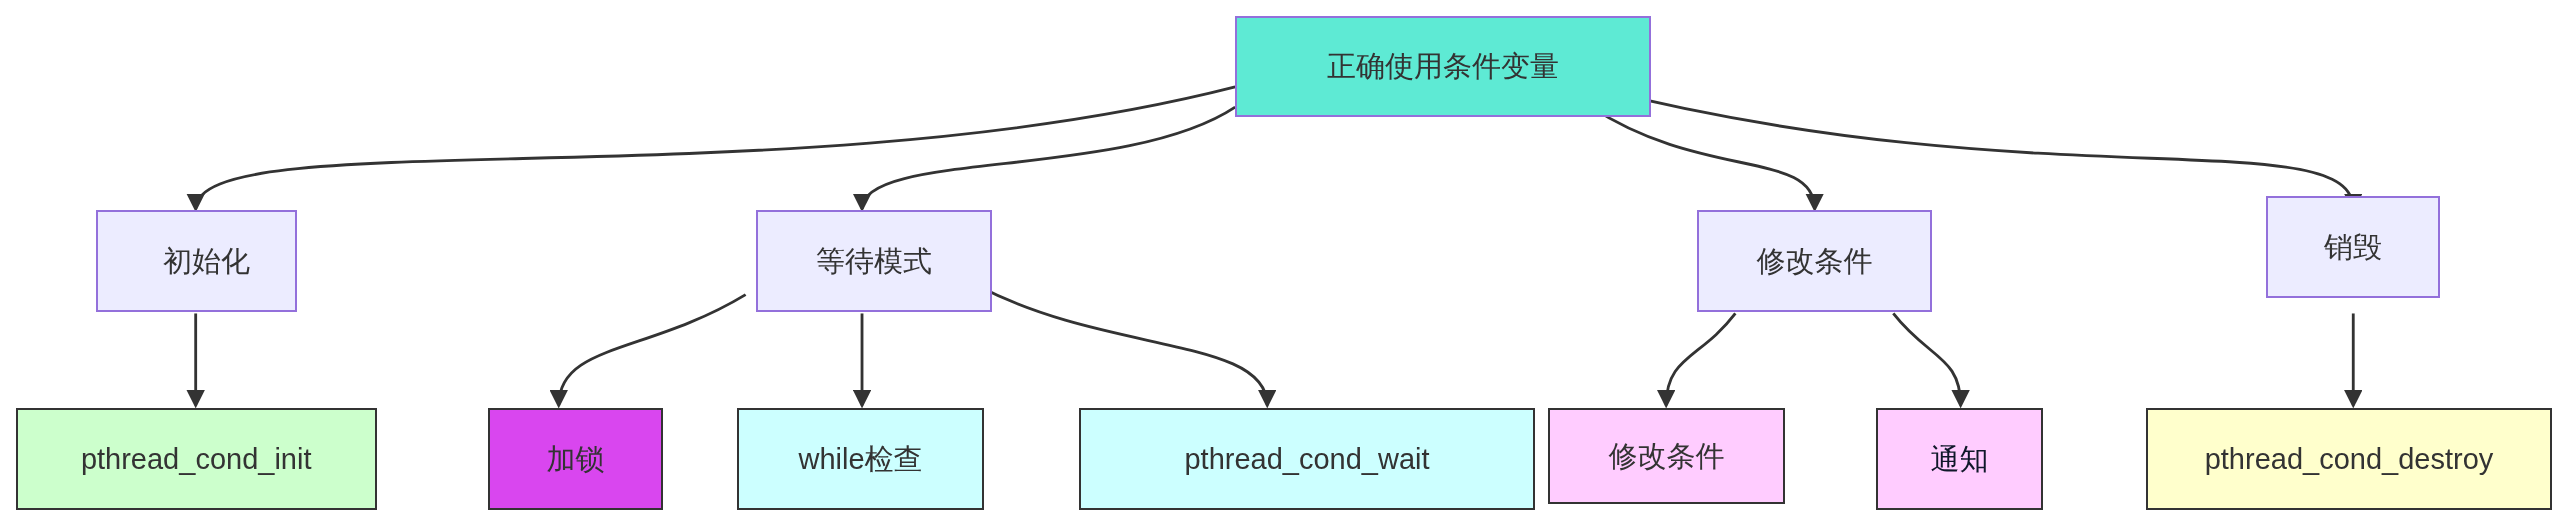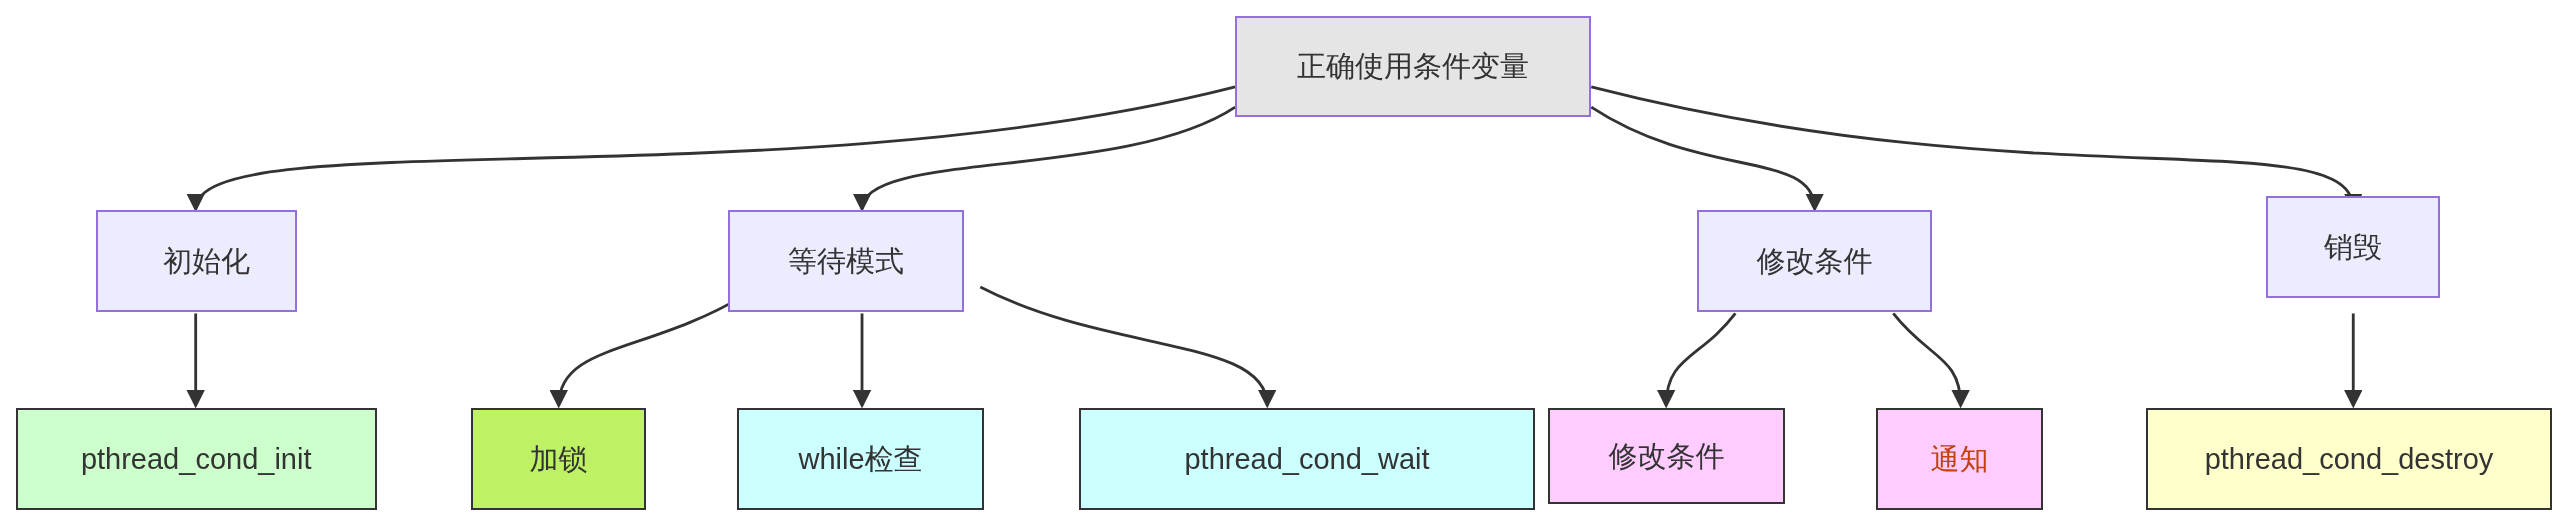--- a/index.html
+++ b/index.html
@@ -60,51 +60,51 @@
       <path d="M 2529 138 C 3240 320, 3740 192, 3740 332" class="edge" stroke="#333333" marker-end="url(#arrowhead)"></path>
       <path d="M 311 498 L 311 644" class="edge" stroke="#333333" marker-end="url(#arrowhead)"></path>
       <path d="M 1185 468 C 1030 562, 888 546, 888 644" class="edge" stroke="#333333" marker-end="url(#arrowhead)"></path>
       <path d="M 1370 498 L 1370 644" class="edge" stroke="#333333" marker-end="url(#arrowhead)"></path>
       <path d="M 1558 456 C 1762 562, 2014 536, 2014 644" class="edge" stroke="#333333" marker-end="url(#arrowhead)"></path>
       <path d="M 2758 498 C 2703 570, 2648 566, 2648 644" class="edge" stroke="#333333" marker-end="url(#arrowhead)"></path>
       <path d="M 3009 498 C 3065 570, 3116 566, 3116 644" class="edge" stroke="#333333" marker-end="url(#arrowhead)"></path>
       <path d="M 3740 498 L 3740 644" class="edge" stroke="#333333" marker-end="url(#arrowhead)"></path>
     </svg>
   <div id="nodes-layer">
-      <div class="node" style="left: 1235px; top: 16.4px; width: 356px; height: 101px; background: #e5e5e5; border-color: rgb(147, 112, 219);">
+      <div class="node" style="left: 1235px; top: 16.4px; width: 416px; height: 101px; background: #5eead4; border-color: rgb(147, 112, 219);">
         <span class="node-label" style="color: rgb(51, 51, 51);">正确使用条件变量</span>
       </div>
       <div class="node" style="left: 96px; top: 210px; width: 201px; height: 102px; background: rgb(236, 236, 255); border-color: rgb(147, 112, 219);">
         <span class="node-label" style="color: rgb(51, 51, 51); margin-left: 20px;">初始化</span>
       </div>
-      <div class="node" style="left: 728px; top: 210px; width: 236px; height: 102px; background: rgb(236, 236, 255); border-color: rgb(147, 112, 219); font-family: Liberation Serif, serif;">
+      <div class="node" style="left: 756px; top: 210px; width: 236px; height: 102px; background: rgb(236, 236, 255); border-color: rgb(147, 112, 219); font-family: Liberation Serif, serif;">
         <span class="node-label" style="color: rgb(51, 51, 51);">等待模式</span>
       </div>
       <div class="node" style="left: 1697px; top: 210px; width: 235px; height: 102px; background: rgb(236, 236, 255); border-color: rgb(147, 112, 219);">
         <span class="node-label" style="color: rgb(51, 51, 51);">修改条件</span>
       </div>
       <div class="node" style="left: 2266px; top: 196px; width: 174px; height: 102px; background: rgb(236, 236, 255); border-color: rgb(147, 112, 219);">
         <span class="node-label" style="color: rgb(51, 51, 51);">销毁</span>
       </div>
       <div class="node" style="left: 15.7px; top: 408px; width: 361px; height: 102px; background: rgb(204, 255, 204); border-color: rgb(51, 51, 51);">
         <span class="node-label" style="color: rgb(51, 51, 51);">pthread_cond_init</span>
       </div>
-      <div class="node" style="left: 471px; top: 408px; width: 175px; height: 102px; background: #bef264; border-color: rgb(51, 51, 51);">
+      <div class="node" style="left: 488px; top: 408px; width: 175px; height: 102px; background: #d946ef; border-color: rgb(51, 51, 51);">
         <span class="node-label" style="color: rgb(51, 51, 51);">加锁</span>
       </div>
       <div class="node" style="left: 737px; top: 408px; width: 247px; height: 102px; background: rgb(204, 255, 255); border-color: rgb(51, 51, 51);">
         <span class="node-label" style="color: rgb(51, 51, 51);">while检查</span>
       </div>
       <div class="node" style="left: 1079px; top: 408px; width: 456px; height: 102px; background: rgb(204, 255, 255); border-color: rgb(51, 51, 51);">
         <span class="node-label" style="color: rgb(51, 51, 51);">pthread_cond_wait</span>
       </div>
       <div class="node" style="left: 1548px; top: 408px; width: 237px; height: 96px; background: rgb(255, 204, 255); border-color: rgb(51, 51, 51);">
         <span class="node-label" style="color: rgb(51, 51, 51);">修改条件</span>
       </div>
       <div class="node" style="left: 1876px; top: 408px; width: 167px; height: 102px; background: rgb(255, 204, 255); border-color: rgb(51, 51, 51);">
-        <span class="node-label" style="color: #c2410c;">通知</span>
+        <span class="node-label" style="color: #0f172a;">通知</span>
       </div>
       <div class="node" style="left: 2146px; top: 408px; width: 406px; height: 102px; background: rgb(255, 255, 204); border-color: rgb(51, 51, 51);">
         <span class="node-label" style="color: rgb(51, 51, 51);">pthread_cond_destroy</span>
       </div>
     </div>
 </div>
 
 
 </body></html>

